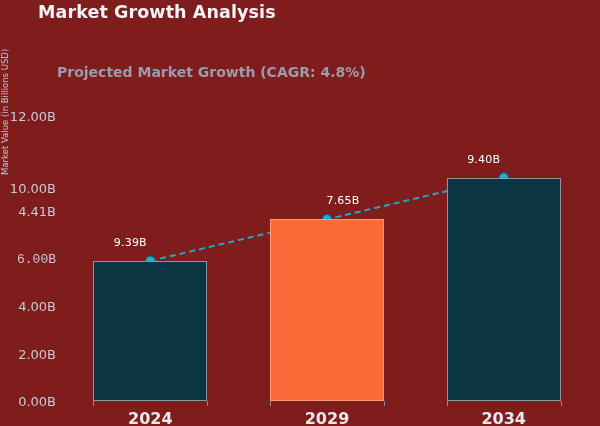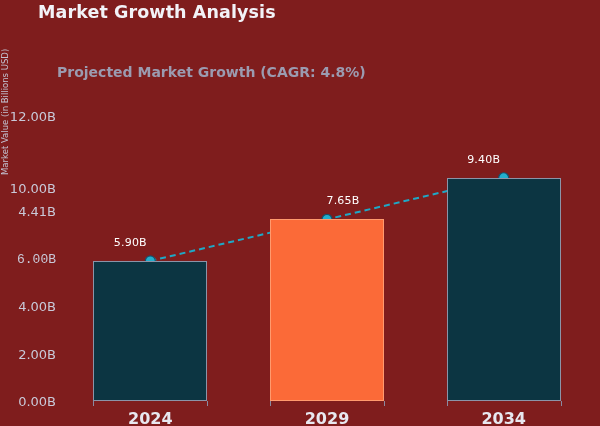--- a/index.html
+++ b/index.html
@@ -145,21 +145,21 @@
         <polyline points="88.33333333333333,144.875 265,103.31249999999997 441.66666666666663,61.75" fill="none" stroke="#1fa8c6" stroke-width="2" stroke-dasharray="6,4"></polyline>
         <circle cx="88.33333333333333" cy="144.875" r="5" fill="#22aecd" stroke="#15506b" stroke-width="1.2"></circle>
         <circle cx="265" cy="103.31249999999997" r="5" fill="#22aecd" stroke="#15506b" stroke-width="1.2"></circle>
         <circle cx="441.66666666666663" cy="61.75" r="5" fill="#22aecd" stroke="#15506b" stroke-width="1.2"></circle>
       </svg>
   <div class="bar" style="left: 31.3583px; width: 113.95px; height: 140.125px; background: rgb(12, 53, 66); border: 1px solid rgb(139, 148, 168);"></div>
       <div class="bar" style="left: 208.025px; width: 113.95px; height: 181.688px; background: rgb(251, 106, 56); border: 1px solid rgb(255, 154, 110);"></div>
       <div class="bar" style="left: 384.692px; width: 113.95px; height: 223.25px; background: rgb(12, 53, 66); border: 1px solid rgb(139, 148, 168);"></div>
     </div>
 
-<div class="value-label" style="left: 130.333px; top: 248.875px;">5.90B</div>
+<div class="value-label" style="left: 130.333px; top: 248.875px;">9.39B</div>
     <div class="x-tick-label" style="left: 150.333px;">2024</div>
     <div class="tick-mark" style="left: 93.3583px; top: 401px; height: 5px;"></div>
     <div class="tick-mark" style="left: 207.308px; top: 401px; height: 5px;"></div>
     <div class="value-label" style="left: 307px; top: 207.312px; margin-left: 36px;">7.65B</div>
     <div class="x-tick-label" style="left: 327px;">2029</div>
     <div class="tick-mark" style="left: 270.025px; top: 401px; height: 5px;"></div>
     <div class="tick-mark" style="left: 383.975px; top: 401px; height: 5px;"></div>
     <div class="value-label" style="left: 483.667px; top: 165.75px;">9.40B</div>
     <div class="x-tick-label" style="left: 503.667px;">2034</div>
     <div class="tick-mark" style="left: 446.692px; top: 401px; height: 5px;"></div>

